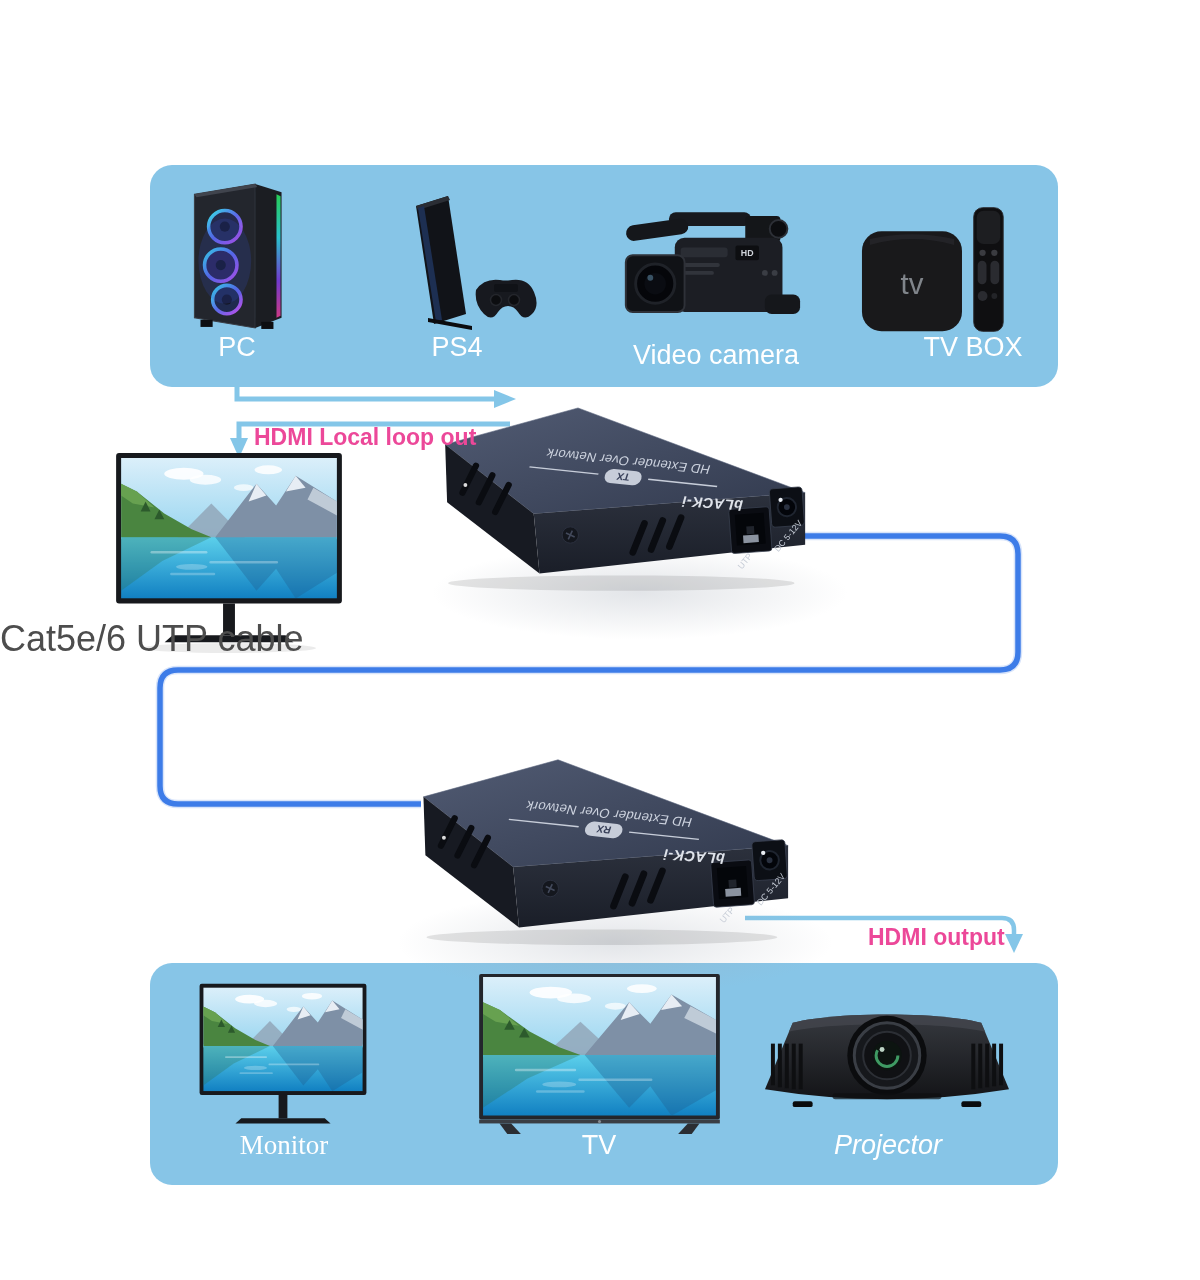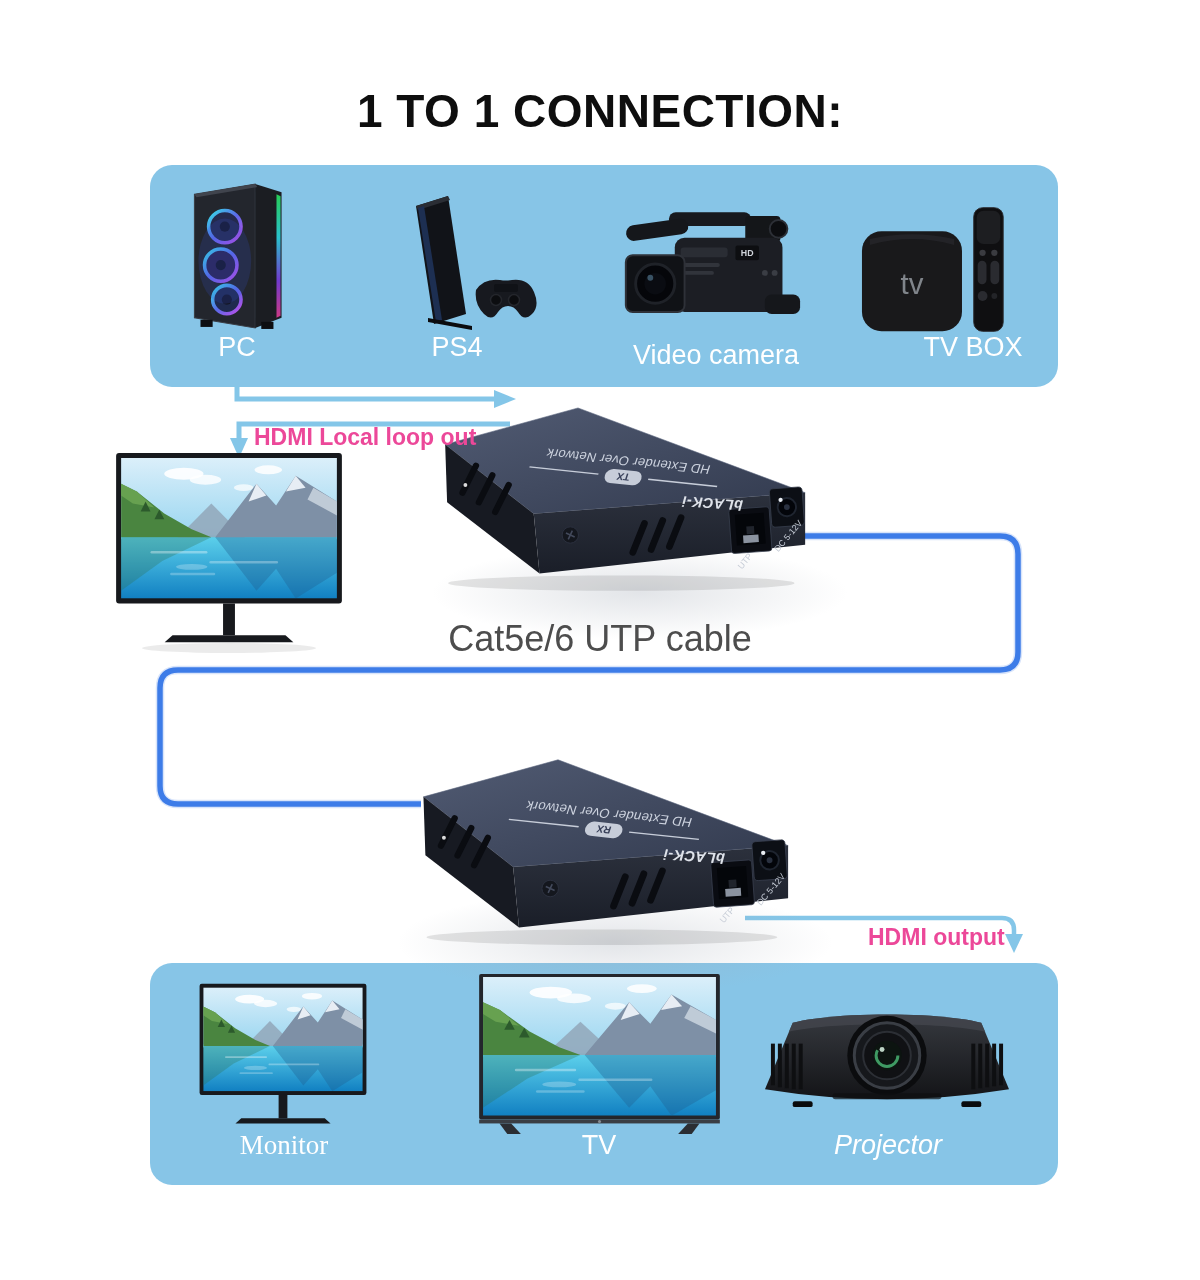--- a/index.html
+++ b/index.html
@@ -15,21 +15,21 @@
   .banner{left:150px;width:908px;height:222px;background:#87c5e7;border-radius:22px;z-index:0;}
   #banner-top{top:165px;}
   #banner-bottom{top:963px;}
 
   
   .dev-label{position:absolute;color:#ffffff;font-size:27px;font-weight:400;
              white-space:nowrap;transform:translateX(-50%);z-index:4;}
 
   
   .conn-label{position:absolute;color:#ec4899;font-weight:700;font-size:23px;white-space:nowrap;z-index:4;}
-  #cable-label{left:0;top:618px;width:1200px;text-align:center;font-size:36px;font-weight:400;
+  #cable-label{left:0;top:618px;width:1200px;font-size:36px;font-weight:400;
                color:#4d4d4d;z-index:4;}
 
   
   #overlay{position:absolute;left:0;top:0;z-index:1;pointer-events:none;}
   .device{position:absolute;z-index:2;}
   .soft-shadow{position:absolute;z-index:1;border-radius:50%;
      background:radial-gradient(ellipse at center, rgba(160,168,180,.30) 0%, rgba(160,168,180,0) 70%);}
 
   
   .ext-title{font-family:"Liberation Sans",sans-serif;font-size:13.5px;fill:#ccd2de;
@@ -99,21 +99,20 @@
         <polygon points="96,80 138,134 158,112 178,142 220,116 220,80" fill="#1f5f8f" opacity=".35"></polygon>
         <polygon points="0,80 0,134 42,104 92,80" fill="#2e6f4f" opacity=".3"></polygon>
         <rect x="30" y="94" width="58" height="2.5" rx="1.2" fill="#ffffff" opacity=".35"></rect>
         <rect x="90" y="104" width="70" height="2.5" rx="1.2" fill="#ffffff" opacity=".3"></rect>
         <rect x="50" y="116" width="46" height="2.5" rx="1.2" fill="#ffffff" opacity=".25"></rect>
         <ellipse cx="72" cy="110" rx="16" ry="3" fill="#ffffff" opacity=".25"></ellipse>
       </symbol>
     </defs>
   </svg>
 
-  <div id="title" class="abs">1 TO 1 CONNECTION:</div>
 
   <div id="banner-top" class="abs banner"></div>
 
   <div id="banner-bottom" class="abs banner"></div>
 
   <svg id="overlay" width="1200" height="1280" viewBox="0 0 1200 1280">
 
     <g stroke="#84c6e8" stroke-width="5" fill="none">
       <path d="M237,386 V399 H496"></path>
     </g>

